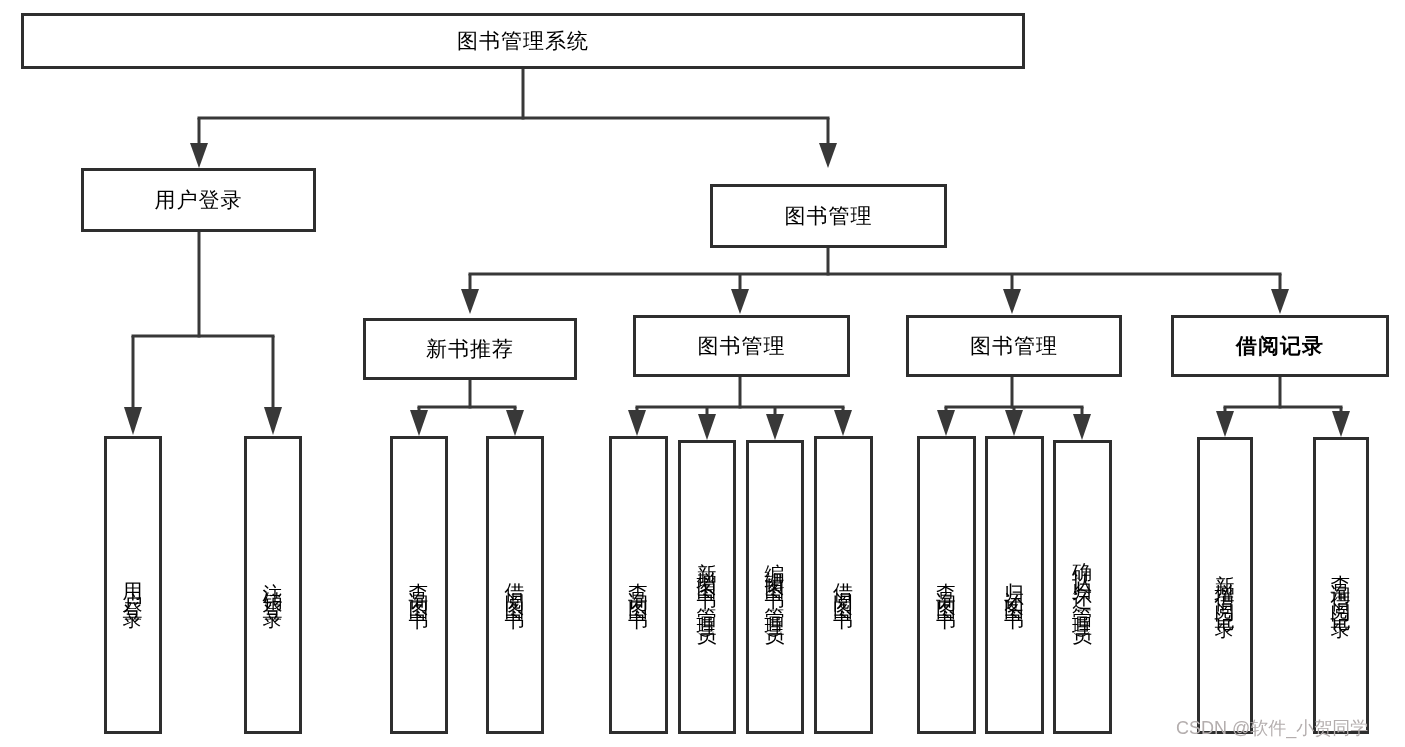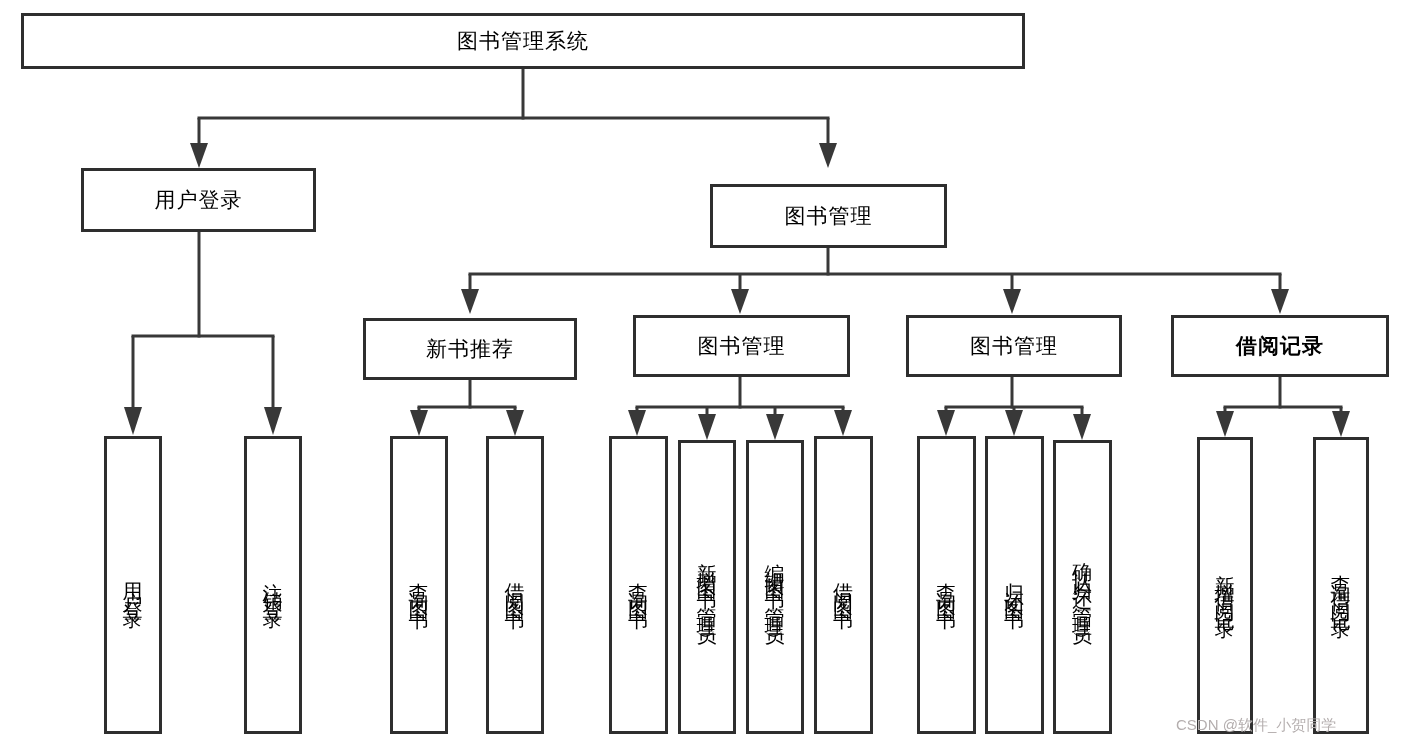--- a/index.html
+++ b/index.html
@@ -43,21 +43,21 @@
     text-orientation: mixed;
     font-size: 20px;
     letter-spacing: 9px;
     line-height: 1;
     white-space: nowrap;
   }
   .watermark {
     position: absolute;
     left: 1176px;
     top: 716px;
-    font-size: 15px;
+    font-size: 18px;
     color: #b4aeae;
     white-space: nowrap;
     z-index: 5;
   }
   svg line { stroke: #383838; stroke-width: 3; }
   svg polygon { fill: #383838; }
 </style>
 </head>
 <body>
 

